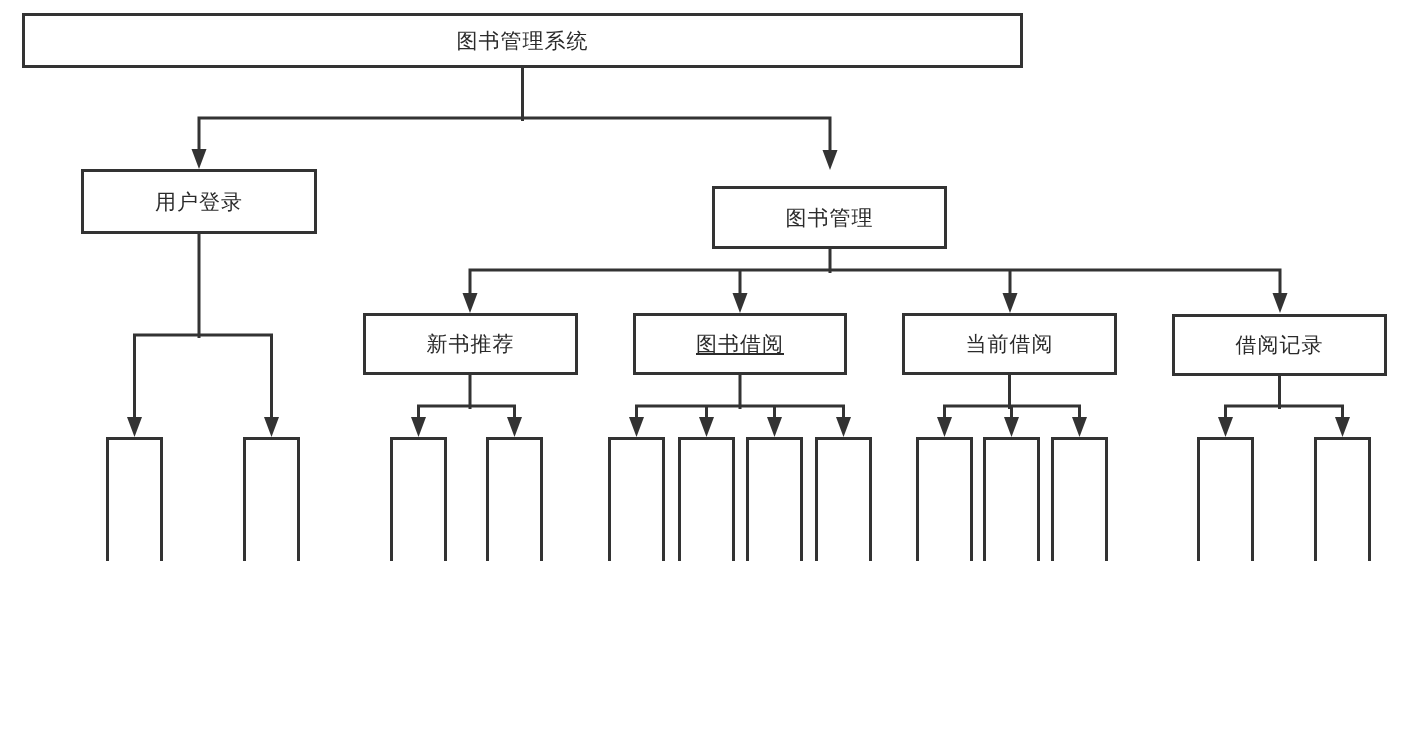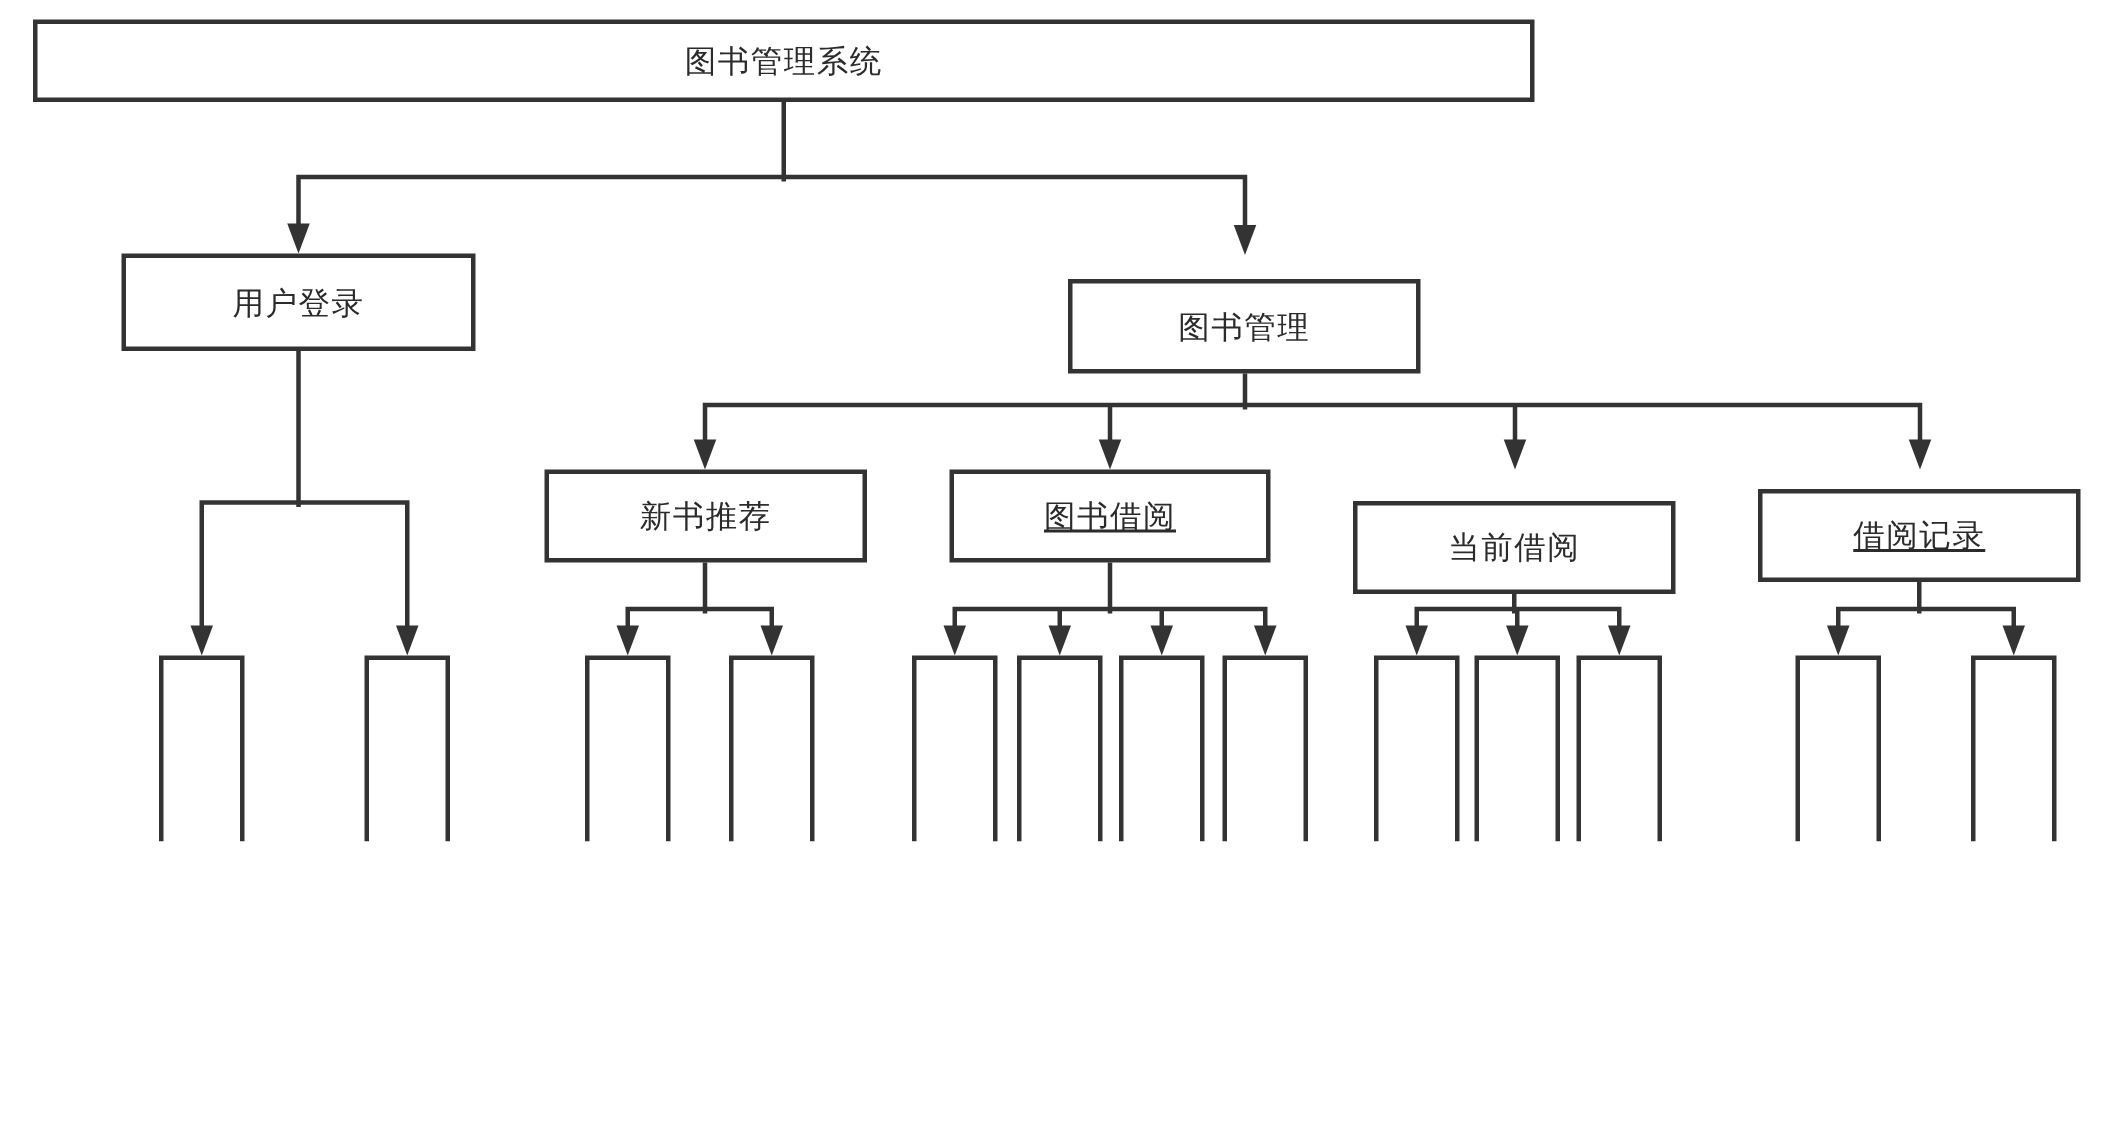--- a/index.html
+++ b/index.html
@@ -18,22 +18,22 @@
     font-size:24px;letter-spacing:5px;line-height:1;white-space:nowrap;
   }
   
   #n-root{left:22px;top:13px;width:1001px;height:55px;}
   
   #n-login{left:81px;top:169px;width:236px;height:65px;}
   #n-mgmt{left:712px;top:170px;width:235px;height:63px;margin-top:16px;}
   
   #n-newbook{left:363px;top:313px;width:215px;height:62px;}
   #n-borrow{left:633px;top:313px;width:214px;height:62px;text-decoration:underline;}
-  #n-current{left:902px;top:313px;width:215px;height:62px;margin-top:21px;}
-  #n-records{left:1172px;top:326px;width:215px;height:62px;text-decoration:underline;}
+  #n-current{left:902px;top:313px;width:215px;height:62px;}
+  #n-records{left:1172px;top:314px;width:215px;height:62px;}
   
   .leaf{top:437px;width:57px;height:298px;}
   #l1{left:106px;} #l2{left:243px;}
   #l3{left:390px;} #l4{left:486px;}
   #l5{left:608px;} #l6{left:678px;} #l7{left:746px;} #l8{left:815px;}
   #l9{left:916px;} #l10{left:983px;} #l11{left:1051px;}
   #l12{left:1197px;} #l13{left:1314px;}
   #watermark{
     position:absolute;left:1183px;top:716px;width:222px;height:26px;
     font-size:17px;color:#b5b5b5;white-space:nowrap;z-index:5;

